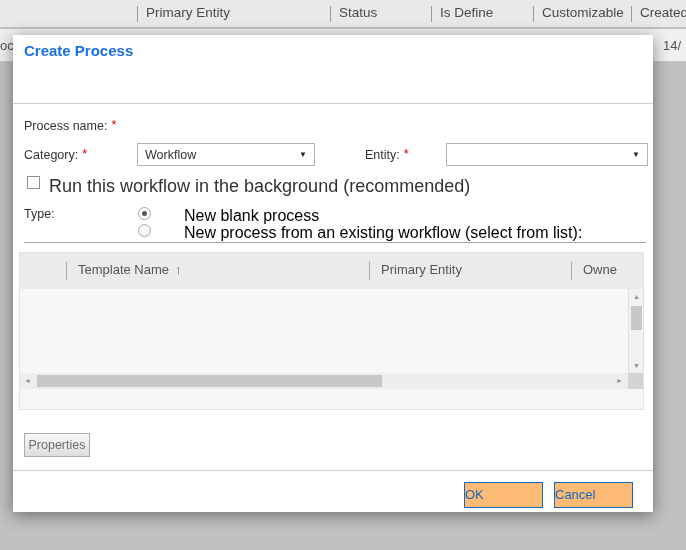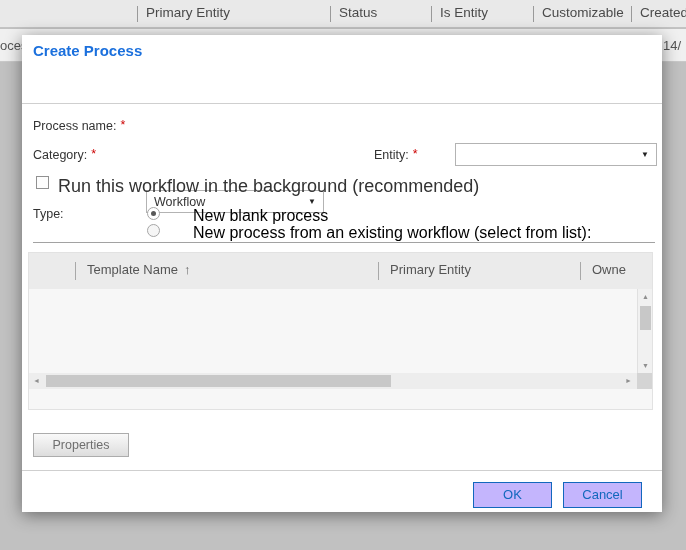--- a/index.html
+++ b/index.html
@@ -24,21 +24,21 @@
   }
   .bg-row {
     position:absolute; left:0; top:29px; width:686px; height:33px;
     background:#f0f0f0; border-bottom:1px solid #c9c9c9;
   }
   .bg-row-left { position:absolute; left:0; top:9px; font-size:13px; color:#555; }
   .bg-row-right { position:absolute; left:663px; top:9px; font-size:13px; color:#555; }
 
   
   .dialog {
-    position:absolute; left:22px; top:35px; width:640px; height:477px;
+    position:absolute; left:13px; top:35px; width:640px; height:477px;
     background:#fff; box-shadow:0 3px 16px rgba(0,0,0,.45);
   }
   .dlg-title {
     position:absolute; left:11px; top:7px;
     font-size:15px; font-weight:bold; color:#1b70dd;
   }
   .dlg-desc {
     position:absolute; left:11px; top:27px; width:620px;
     font-size:12.5px; line-height:17px; color:#333;
   }
@@ -58,21 +58,21 @@
   .select {
     position:absolute; top:108px; height:23px; background:#fff;
     border:1px solid #b3b3b3; cursor:default;
   }
   .select .sel-value {
     position:absolute; left:7px; top:4px; font-size:12.5px; color:#333; white-space:nowrap;
   }
   .select .sel-arrow {
     position:absolute; right:7px; top:6px; font-size:8px; color:#222;
   }
-  .select-category { left:124px; width:178px;margin-top:47px; }
+  .select-category { left:124px; width:178px; }
   .select-entity   { left:433px; width:202px; }
 
   .checkbox {
     position:absolute; left:14px; top:141px; width:13px; height:13px;
     background:#fdfdfd; border:1px solid #919191;
   }
   .chk-label { position:absolute; left:36px; top:141px; font-size:18px; color:#333; }
 
   .radio {
     position:absolute; width:13px; height:13px; border-radius:50%;
@@ -119,49 +119,49 @@
     position:absolute; left:0; top:120px; width:608px; height:16px; background:#ededed;
   }
   .hscroll .arr { position:absolute; top:4px; font-size:7px; color:#8f8f8f; }
   .hscroll .arr-left { left:4px; }
   .hscroll .arr-right { right:5px; }
   .hscroll .hthumb { position:absolute; left:17px; top:2px; width:345px; height:12px; background:#c8c8c8; }
   .scroll-corner { position:absolute; right:0; top:120px; width:15px; height:16px; background:#d4d4d4; }
 
   
   .btn-properties {
-    position:absolute; left:11px; top:398px; width:96px; height:24px;
+    position:absolute; left:11px; top:398px; width:66px; height:24px;
     background:linear-gradient(#f9f9f9,#dddddd); border:1px solid #acacac;
     font-family:"Liberation Sans",sans-serif; font-size:12.5px; color:#6e6e6e;
     text-align:center; line-height:22px; cursor:pointer;
   }
   .btn-dlg {
     position:absolute; top:447px; width:79px; height:26px;
-    background:#c4b5fd; border:1px solid #1268bd; color:#1268bd;
+    background:#fdba74; border:1px solid #1268bd; color:#1268bd;
     font-family:"Liberation Sans",sans-serif; font-size:13px;
-    text-align:center; line-height:24px; cursor:pointer;
+    line-height:24px; cursor:pointer;
   }
   .btn-ok { left:451px; }
   .btn-cancel { left:541px; }
 </style>
 </head>
 <body>
 
 <div class="bg-header">
   <div class="bg-col" style="left:137px">
     <span class="vsep"></span>
     <span class="bg-col-label">Primary Entity</span>
   </div>
   <div class="bg-col" style="left:330px">
     <span class="vsep"></span>
     <span class="bg-col-label">Status</span>
   </div>
   <div class="bg-col" style="left:431px">
     <span class="vsep"></span>
-    <span class="bg-col-label">Is Entity</span>
+    <span class="bg-col-label">Is Define</span>
   </div>
   <div class="bg-col" style="left:533px">
     <span class="vsep"></span>
     <span class="bg-col-label">Customizable</span>
   </div>
   <div class="bg-col" style="left:631px">
     <span class="vsep"></span>
     <span class="bg-col-label">Created</span>
   </div>
 </div>

